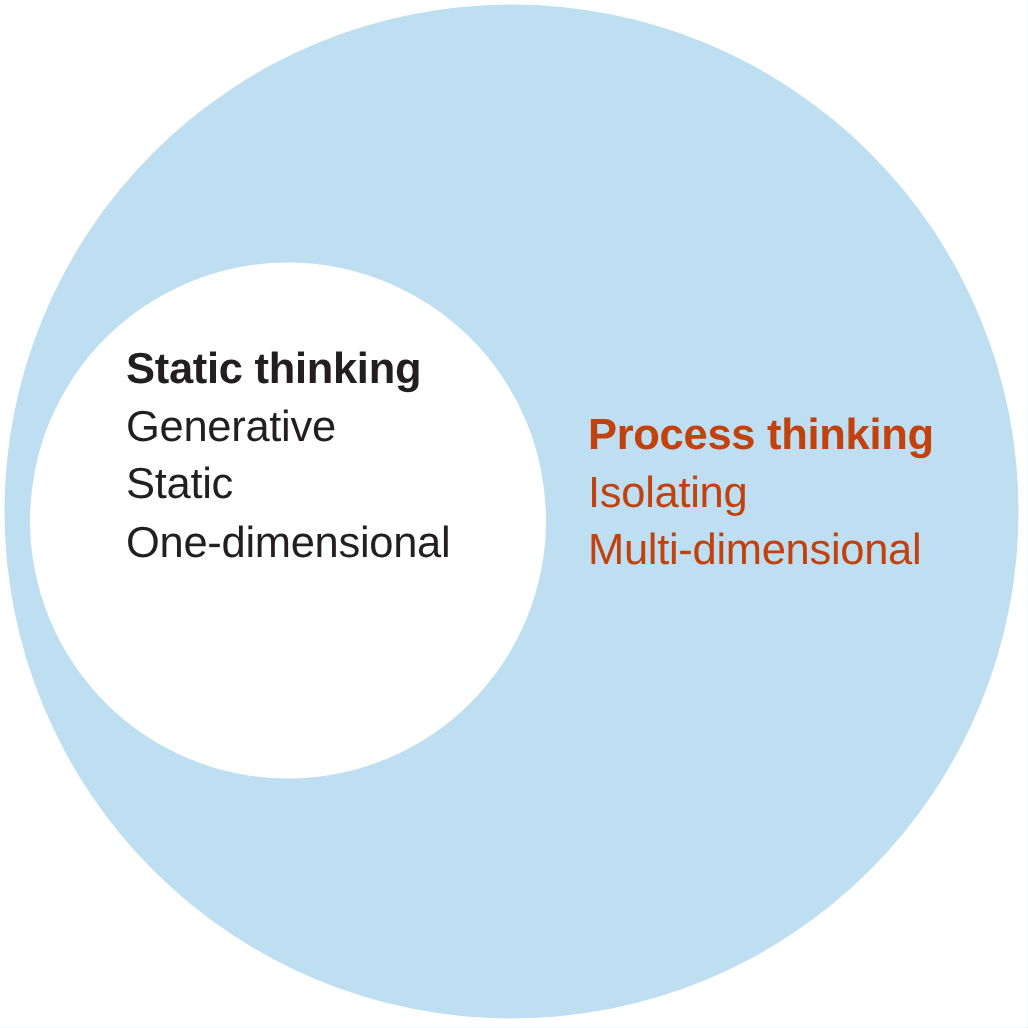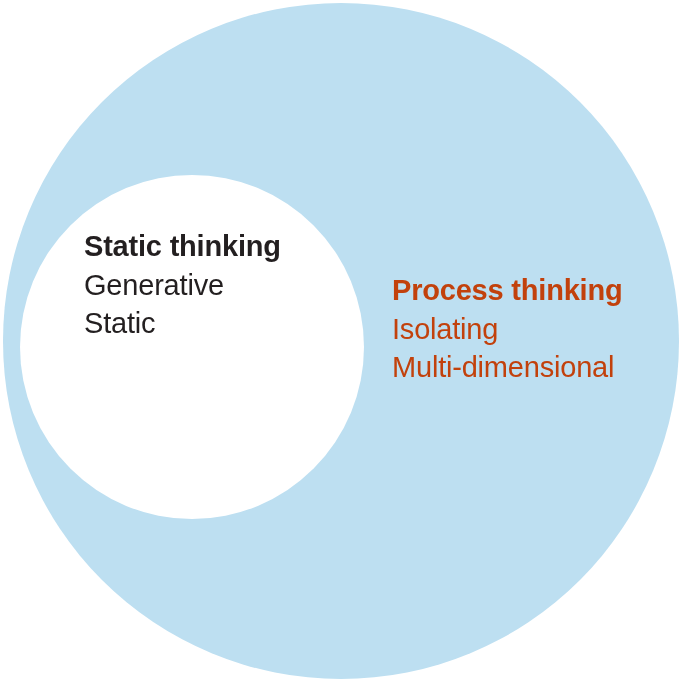--- a/index.html
+++ b/index.html
@@ -52,20 +52,21 @@
 <div class="canvas" style="background: rgb(255, 255, 255);">
 
   <div class="circle outer-circle" style="background: rgb(189, 223, 241);"></div>
 
   <div class="circle inner-circle" style="background: rgb(255, 255, 255);"></div>
 
   <div class="text-block text-block-static" style="color: rgb(35, 31, 32);">
     <div class="heading">Static thinking</div>
     <div>Generative</div>
     <div>Static</div>
+    <div>One-dimensional</div>
   </div>
 
   <div class="text-block text-block-process" style="color: #c2410c; margin-top: 44px;">
     <div class="heading">Process thinking</div>
     <div>Isolating</div>
     <div>Multi-dimensional</div>
   </div>
 
 </div>
 

